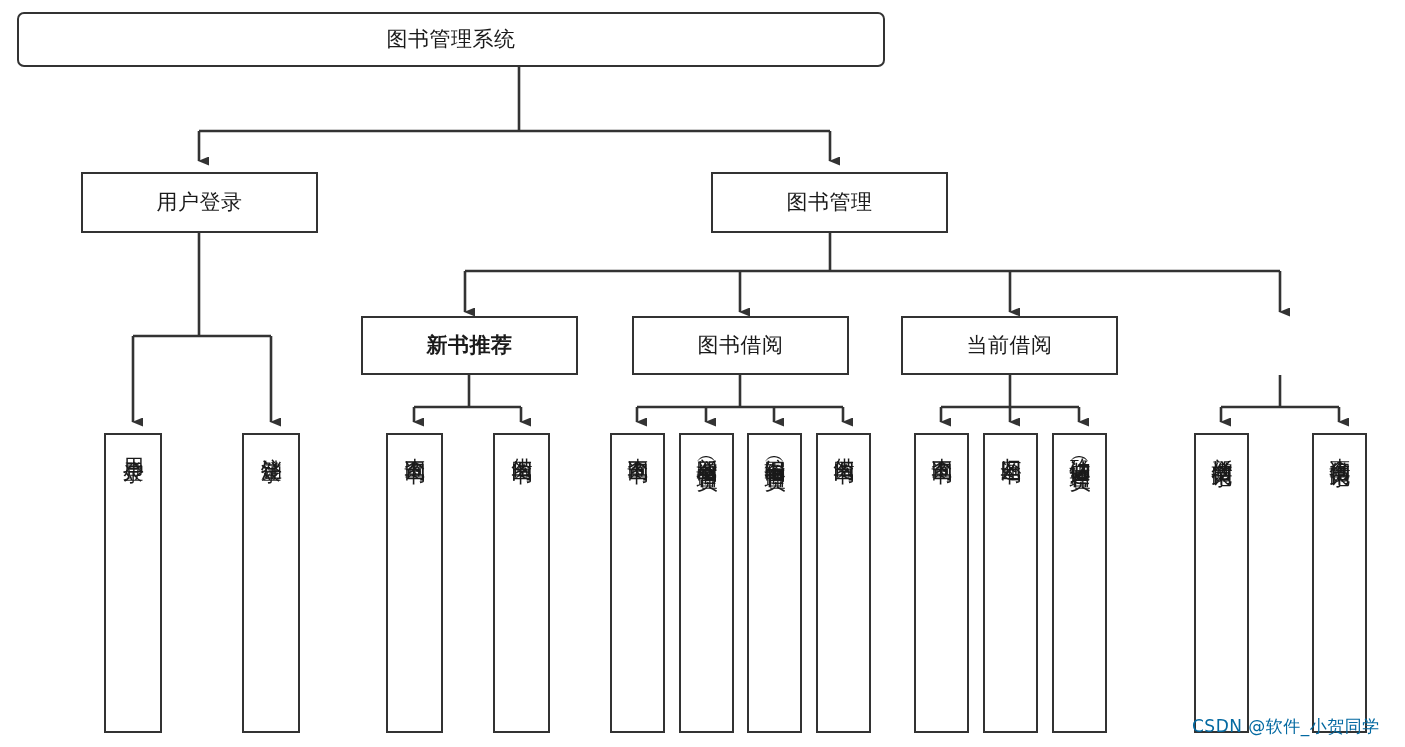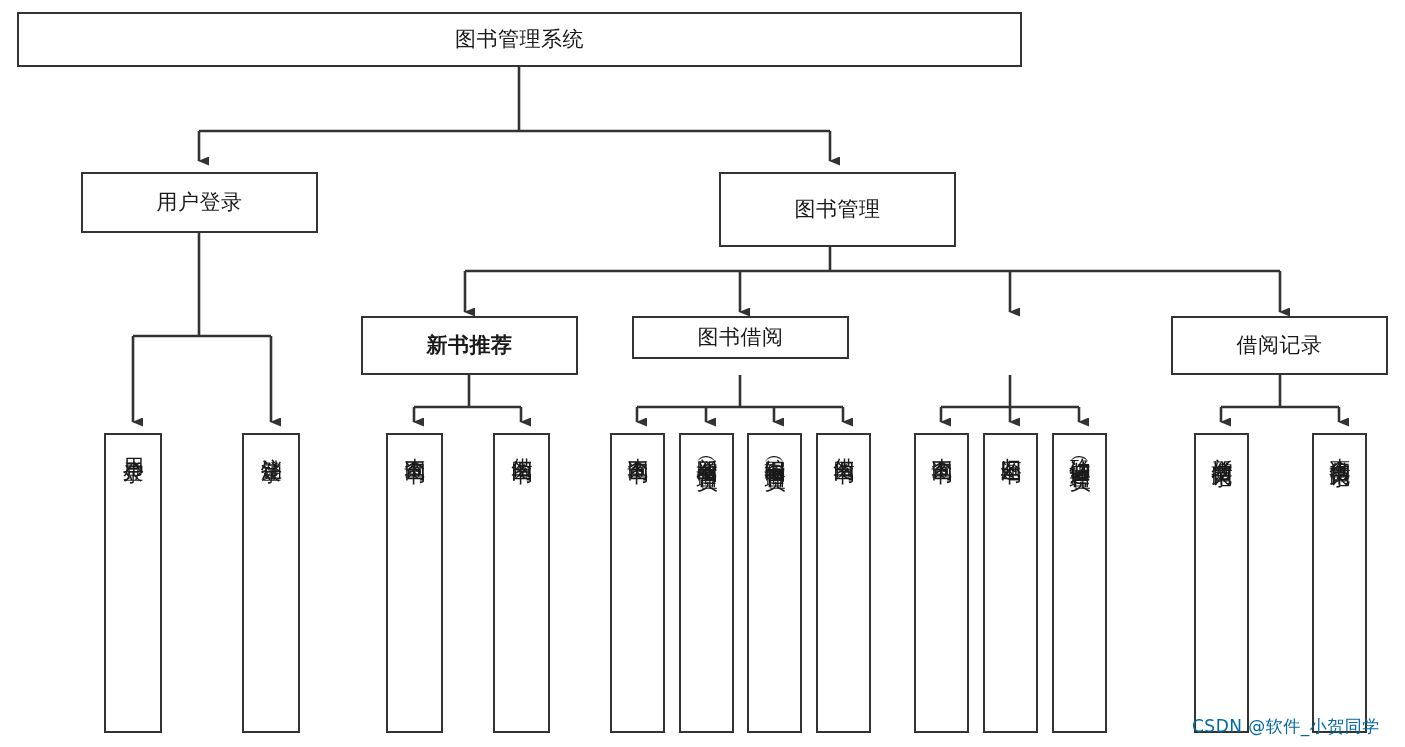--- a/index.html
+++ b/index.html
@@ -116,39 +116,39 @@
       <path d="M 1010,407 L 1010,422" marker-end="url(#arrowhead)"></path>
       <path d="M 1079,407 L 1079,422" marker-end="url(#arrowhead)"></path>
 
       <path d="M 1280,375 L 1280,407"></path>
       <path d="M 1221,407 L 1339,407"></path>
       <path d="M 1221,407 L 1221,422" marker-end="url(#arrowhead)"></path>
       <path d="M 1339,407 L 1339,422" marker-end="url(#arrowhead)"></path>
     </g>
   </svg>
 
-  <div class="node-box node-root" style="left:17px; top:12px; width:1005px; height:55px;">
+  <div class="node-box node-root" style="left:17px; top:12px; width:868px; height:55px;border-radius:7px;">
     <span class="node-label">图书管理系统</span>
   </div>
 
   <div class="node-box node-l2" style="left:81px; top:172px; width:237px; height:61px;">
     <span class="node-label">用户登录</span>
   </div>
-  <div class="node-box node-l2" style="left:711px; top:172px; width:237px; height:75px;margin-left:8px;">
+  <div class="node-box node-l2" style="left:711px; top:172px; width:237px; height:61px;">
     <span class="node-label">图书管理</span>
   </div>
 
   <div class="node-box node-l3" style="left:361px; top:316px; width:217px; height:59px;font-weight:bold;">
     <span class="node-label">新书推荐</span>
   </div>
-  <div class="node-box node-l3" style="left:632px; top:316px; width:217px; height:43px;">
+  <div class="node-box node-l3" style="left:632px; top:316px; width:217px; height:59px;">
     <span class="node-label">图书借阅</span>
   </div>
-  <div class="node-box node-l3" style="left:1171px; top:316px; width:217px; height:59px;">
-    <span class="node-label">借阅记录</span>
+  <div class="node-box node-l3" style="left:901px; top:316px; width:217px; height:59px;">
+    <span class="node-label">当前借阅</span>
   </div>
 
   <div class="node-box node-leaf" style="left:104px; top:433px; width:58px; height:300px;">
     <span class="node-label">用户登录</span>
   </div>
   <div class="node-box node-leaf" style="left:242px; top:433px; width:58px; height:300px;">
     <span class="node-label">注销登录</span>
   </div>
 
   <div class="node-box node-leaf" style="left:386px; top:433px; width:57px; height:300px;">

